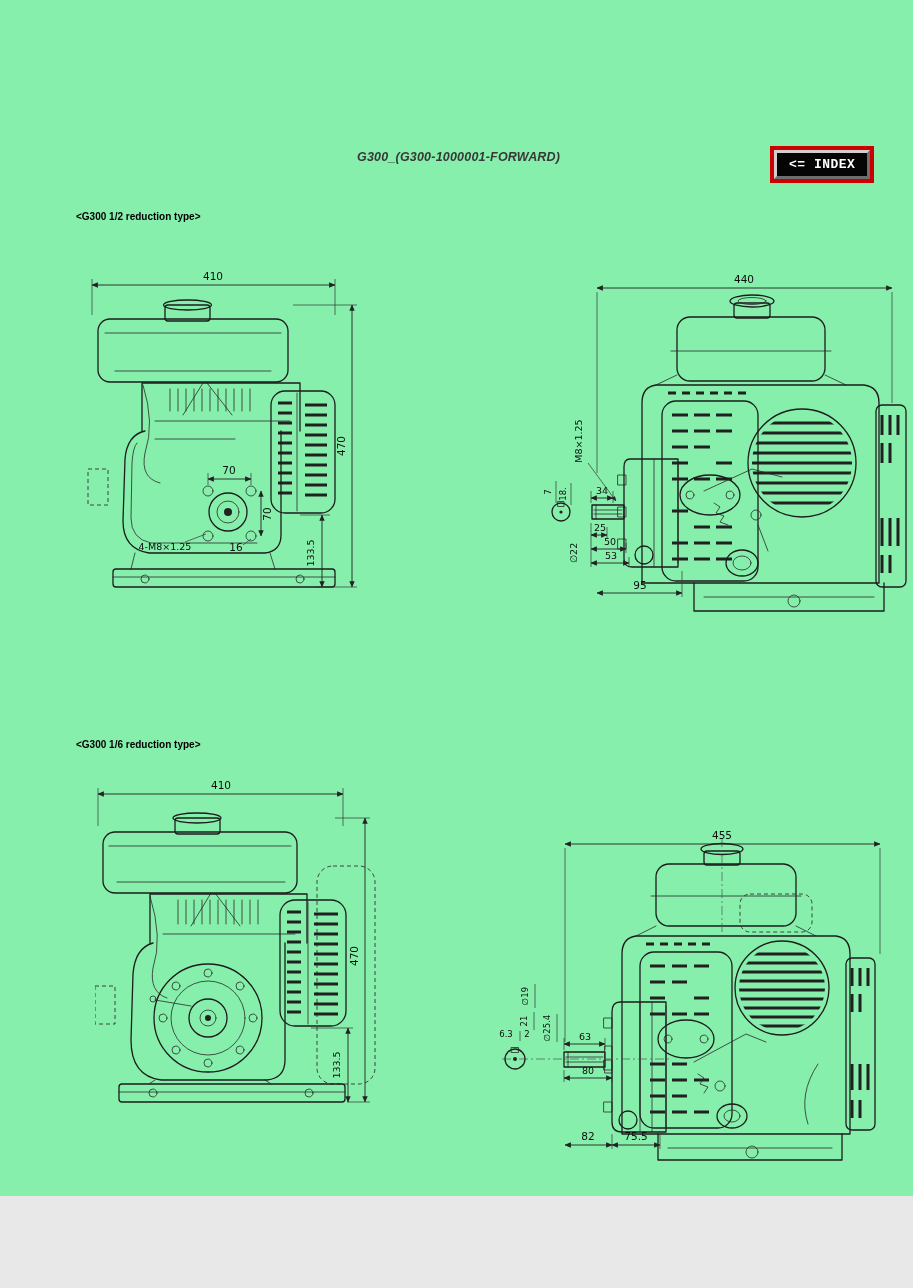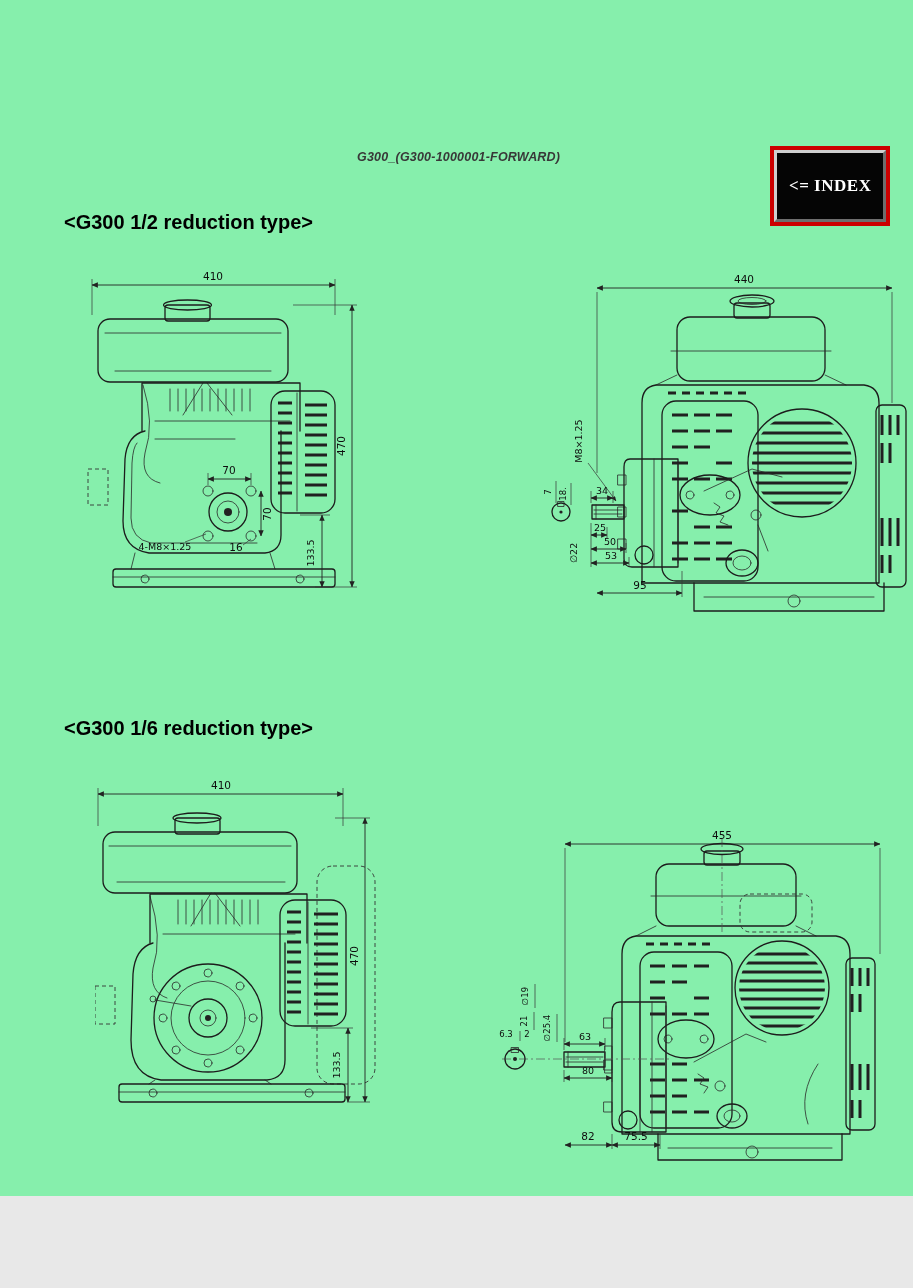--- a/index.html
+++ b/index.html
@@ -3,23 +3,23 @@
 <meta charset="utf-8">
 <style>
   html,body{margin:0;padding:0;background:#e8e8e8;}
   .page{position:relative;width:913px;height:1196px;background:#86efac;margin:0 auto;
         font-family:"Liberation Sans",sans-serif;overflow:hidden;}
   .doc-title{position:absolute;left:357px;top:150px;font-style:italic;font-weight:bold;
              font-size:12.5px;color:#383838;letter-spacing:.2px;}
   .index-btn{position:absolute;left:770px;top:146px;border:4px solid #cc0000;background:#cc0000;
              padding:0;cursor:pointer;}
   .index-btn .face{display:block;border:3px solid;border-color:#cfcfcf #6e6e6e #6e6e6e #cfcfcf;
-             background:#050505;color:#ffffff;font-family:Liberation Serif, serif;
-             font-weight:bold;font-size:17px;padding:23px 12px;letter-spacing:.5px;white-space:nowrap;}
-  .heading{position:absolute;font-weight:bold;font-size:20px;color:#000;}
+             background:#050505;color:#ffffff;font-family:Liberation Mono, monospace;
+             font-weight:bold;font-size:13px;padding:4px 12px;letter-spacing:.5px;white-space:nowrap;}
+  .heading{position:absolute;font-weight:bold;font-size:10px;color:#000;margin-left:12px;}
   .drawing{position:absolute;}
   
   .ln{fill:none;stroke:#1c1c1c;stroke-width:1.3;stroke-linecap:round;stroke-linejoin:round}
   .ln2{fill:none;stroke:#2a2a2a;stroke-width:.8;stroke-linecap:round;stroke-linejoin:round}
   .lv{fill:none;stroke:#202020;stroke-width:3;stroke-linecap:butt}
   .dash{fill:none;stroke:#333;stroke-width:.9;stroke-dasharray:4 3}
   .cl{fill:none;stroke:#555;stroke-width:.7;stroke-dasharray:9 3 2 3}
   .dim{stroke:#222;stroke-width:.9;fill:none}
   .ext{stroke:#333;stroke-width:.7;fill:none}
   text.d{font:10.5px "DejaVu Sans",sans-serif;fill:#0d0d0d;text-anchor:middle}
@@ -31,21 +31,21 @@
 
 <div class="page">
 
   <div class="doc-title">G300_(G300-1000001-FORWARD)</div>
 
   <button class="index-btn">
     <span class="face">&lt;= INDEX</span>
   </button>
 
   <div class="heading" style="left:64px;top:211px;">&lt;G300 1/2 reduction type&gt;</div>
-  <div class="heading" style="left:64px;top:717px;">&lt;G300 1/6 reduction type&gt;</div>
+  <div class="heading" style="left:64px;top:739px;">&lt;G300 1/6 reduction type&gt;</div>
 
   <div class="drawing" style="left:85px;top:263px;">
   <svg width="285" height="345" viewBox="0 0 285 345">
     <defs>
       <marker id="a1" markerWidth="7" markerHeight="6" refX="6.5" refY="3" orient="auto-start-reverse">
         <path d="M0,0L7,3L0,6z" fill="#222"></path>
       </marker>
     </defs>
 
     <g>

